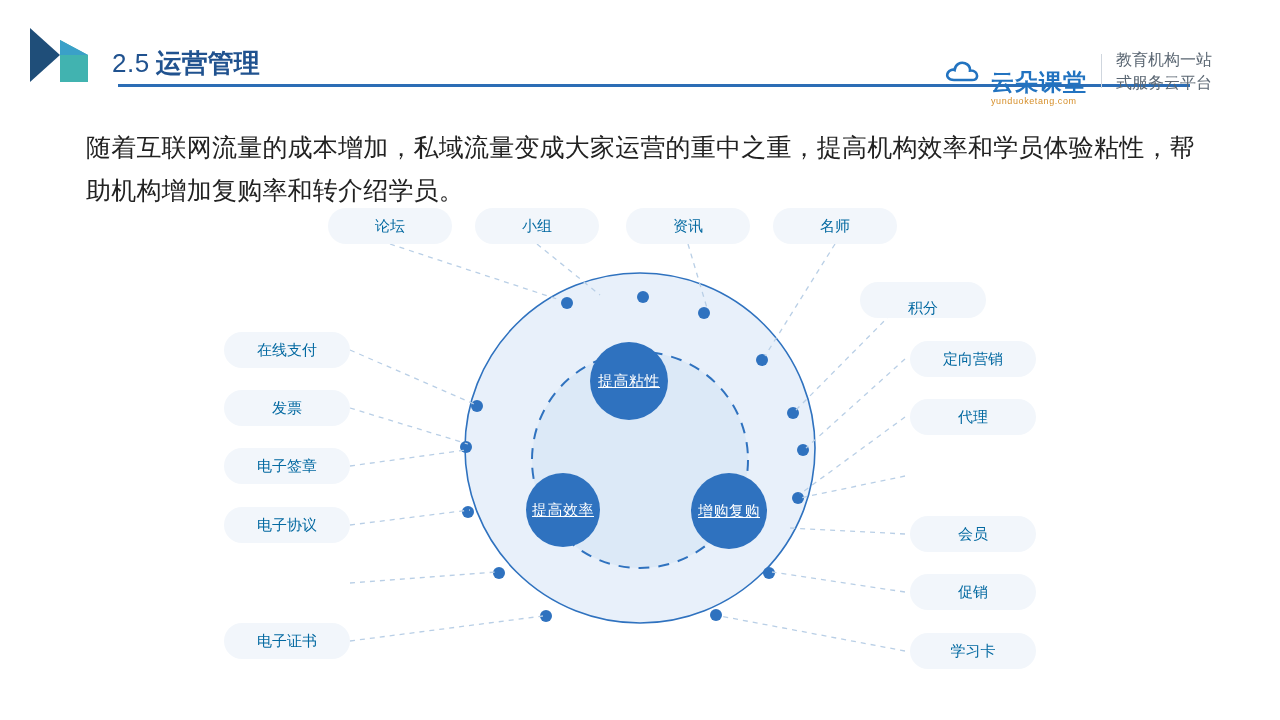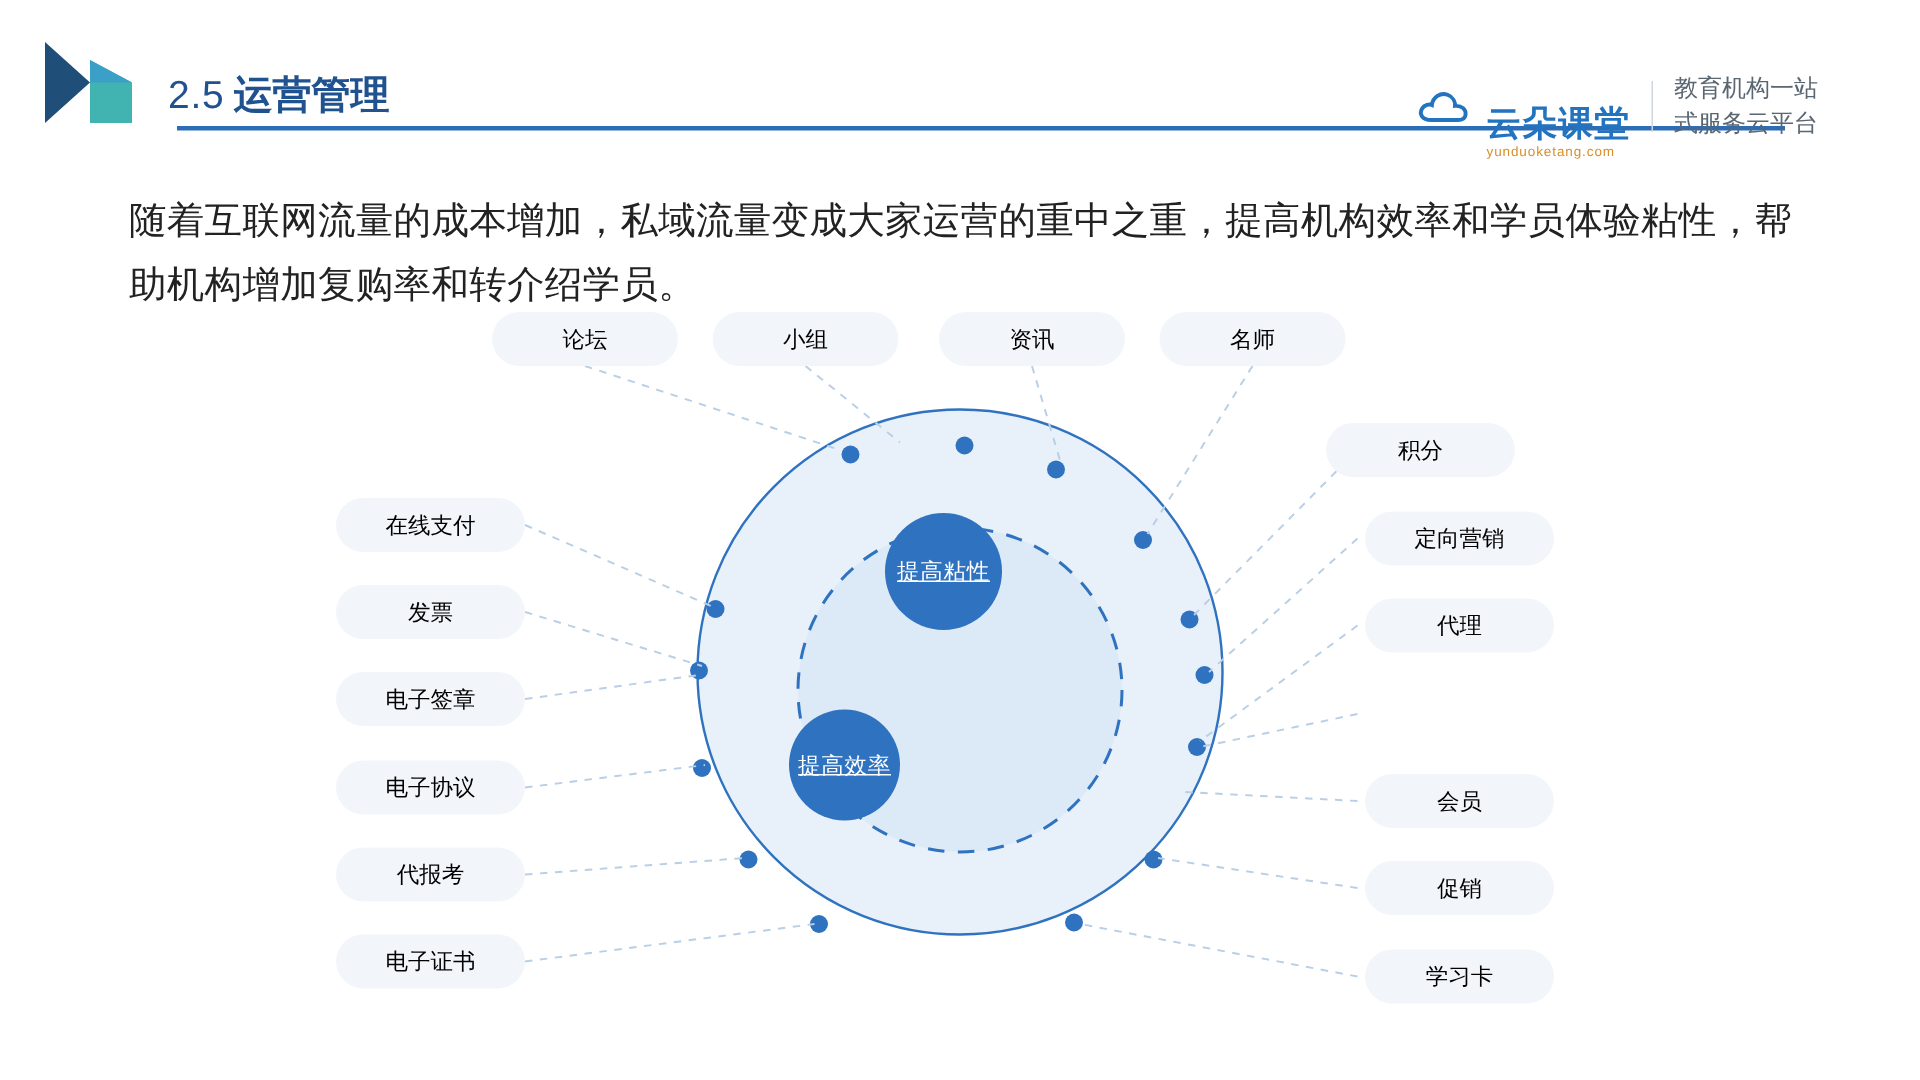--- a/index.html
+++ b/index.html
@@ -131,21 +131,21 @@
 
   .pill {
     position: absolute;
     background: #f2f6fb;
     border-radius: 18px;
     height: 36px;
     display: flex;
     align-items: center;
     justify-content: center;
     font-size: 15px;
-    color: #000000;
+    color: #0369a1;
     white-space: nowrap;
   }
   .pill.wide { width: 126px; }
 
   .hub {
     position: absolute;
     border-radius: 50%;
     background: #2f72bf;
     color: #fff;
     display: flex;
@@ -246,20 +246,23 @@
       <line x1="350" y1="443" x2="543" y2="418"></line>
     </g>
   </svg>
 
   <div class="hub" style="left:590px; top:144px; width:78px; height:78px;">
     <span>提高粘性</span>
   </div>
   <div class="hub" style="left:495px; top:275px; width:74px; height:74px;margin-left:31px;">
     <span>提高效率</span>
   </div>
+  <div class="hub" style="left:691px; top:275px; width:76px; height:76px;">
+    <span>增购复购</span>
+  </div>
 
   <div class="pill" style="left:328px; top:10px; width:124px;">
     <span>论坛</span>
   </div>
   <div class="pill" style="left:475px; top:10px; width:124px;">
     <span>小组</span>
   </div>
   <div class="pill" style="left:626px; top:10px; width:124px;">
     <span>资讯</span>
   </div>
@@ -272,28 +275,25 @@
   </div>
   <div class="pill wide" style="left:224px; top:192px;">
     <span>发票</span>
   </div>
   <div class="pill wide" style="left:224px; top:250px;">
     <span>电子签章</span>
   </div>
   <div class="pill wide" style="left:224px; top:309px;">
     <span>电子协议</span>
   </div>
-  <div class="pill wide" style="left:224px; top:367px;">
-    <span>代报考</span>
-  </div>
   <div class="pill wide" style="left:224px; top:425px;">
     <span>电子证书</span>
   </div>
 
-  <div class="pill wide" style="left:884px; top:84px;">
+  <div class="pill wide" style="left:860px; top:84px;align-items:flex-end;">
     <span>积分</span>
   </div>
   <div class="pill wide" style="left:910px; top:143px;">
     <span>定向营销</span>
   </div>
   <div class="pill wide" style="left:910px; top:201px;">
     <span>代理</span>
   </div>
   <div class="pill wide" style="left:910px; top:318px;">
     <span>会员</span>

